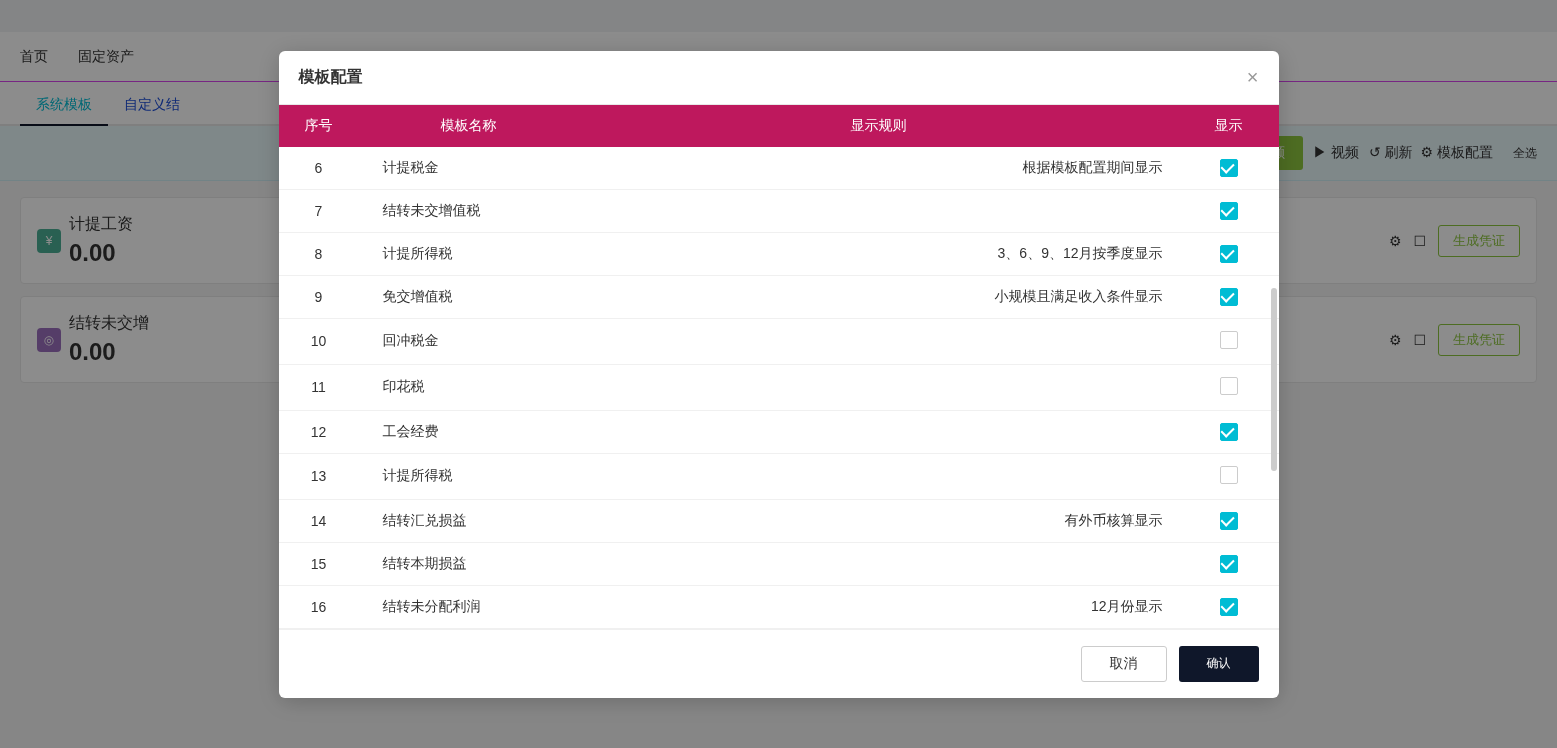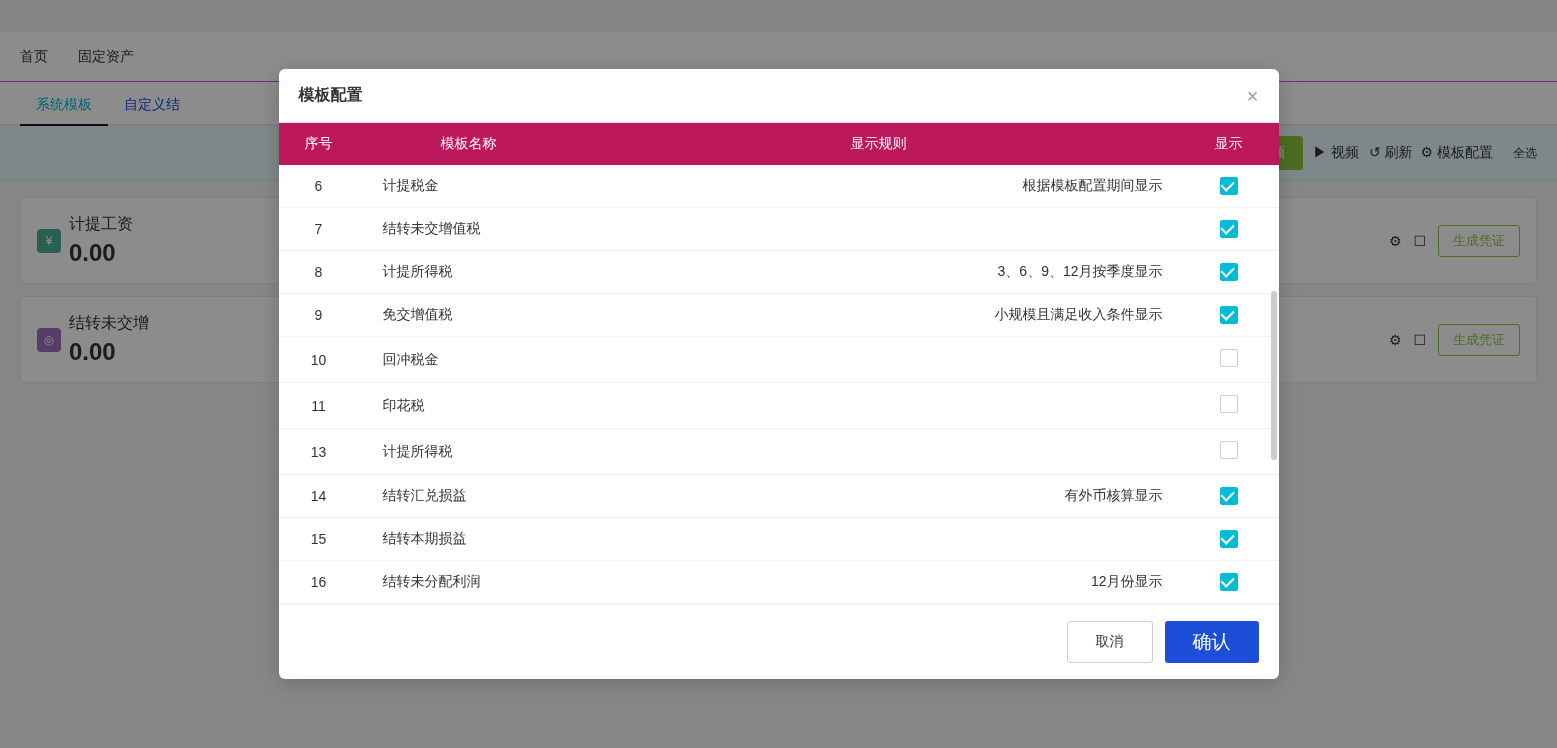--- a/index.html
+++ b/index.html
@@ -265,27 +265,27 @@
     .btn-cancel {
       border: 1px solid #ccc;
       background: #fff;
       color: #333;
       padding: 8px 28px;
       border-radius: 3px;
       cursor: pointer;
       font-size: 14px;
     }
     .btn-confirm {
-      background: #1d4ed8;
+      background: #0f172a;
       color: #fff;
       border: none;
       padding: 8px 28px;
       border-radius: 3px;
       cursor: pointer;
-      font-size: 19px;
+      font-size: 12px;
       font-family: Liberation Mono, monospace;
     }
   </style>
 </head>
 <body>
 
 <div class="bg-page">
 
   <div class="top-nav">
     <span class="top-nav-item">首页</span>
@@ -397,20 +397,26 @@
               <td class="rule-col"></td>
               <td style="text-align: center;"><div class="custom-checkbox"></div></td>
             </tr>
             <tr>
               <td>11</td>
               <td class="name-col">印花税</td>
               <td class="rule-col"></td>
               <td style="text-align: center;"><div class="custom-checkbox"></div></td>
             </tr>
             <tr>
+              <td>12</td>
+              <td class="name-col">工会经费</td>
+              <td class="rule-col"></td>
+              <td style="text-align: center;"><div class="custom-checkbox checked"></div></td>
+            </tr>
+            <tr>
               <td>13</td>
               <td class="name-col">计提所得税</td>
               <td class="rule-col"></td>
               <td style="text-align: center;"><div class="custom-checkbox"></div></td>
             </tr>
             <tr>
               <td>14</td>
               <td class="name-col">结转汇兑损益</td>
               <td class="rule-col">有外币核算显示</td>
               <td style="text-align: center;"><div class="custom-checkbox checked"></div></td>

